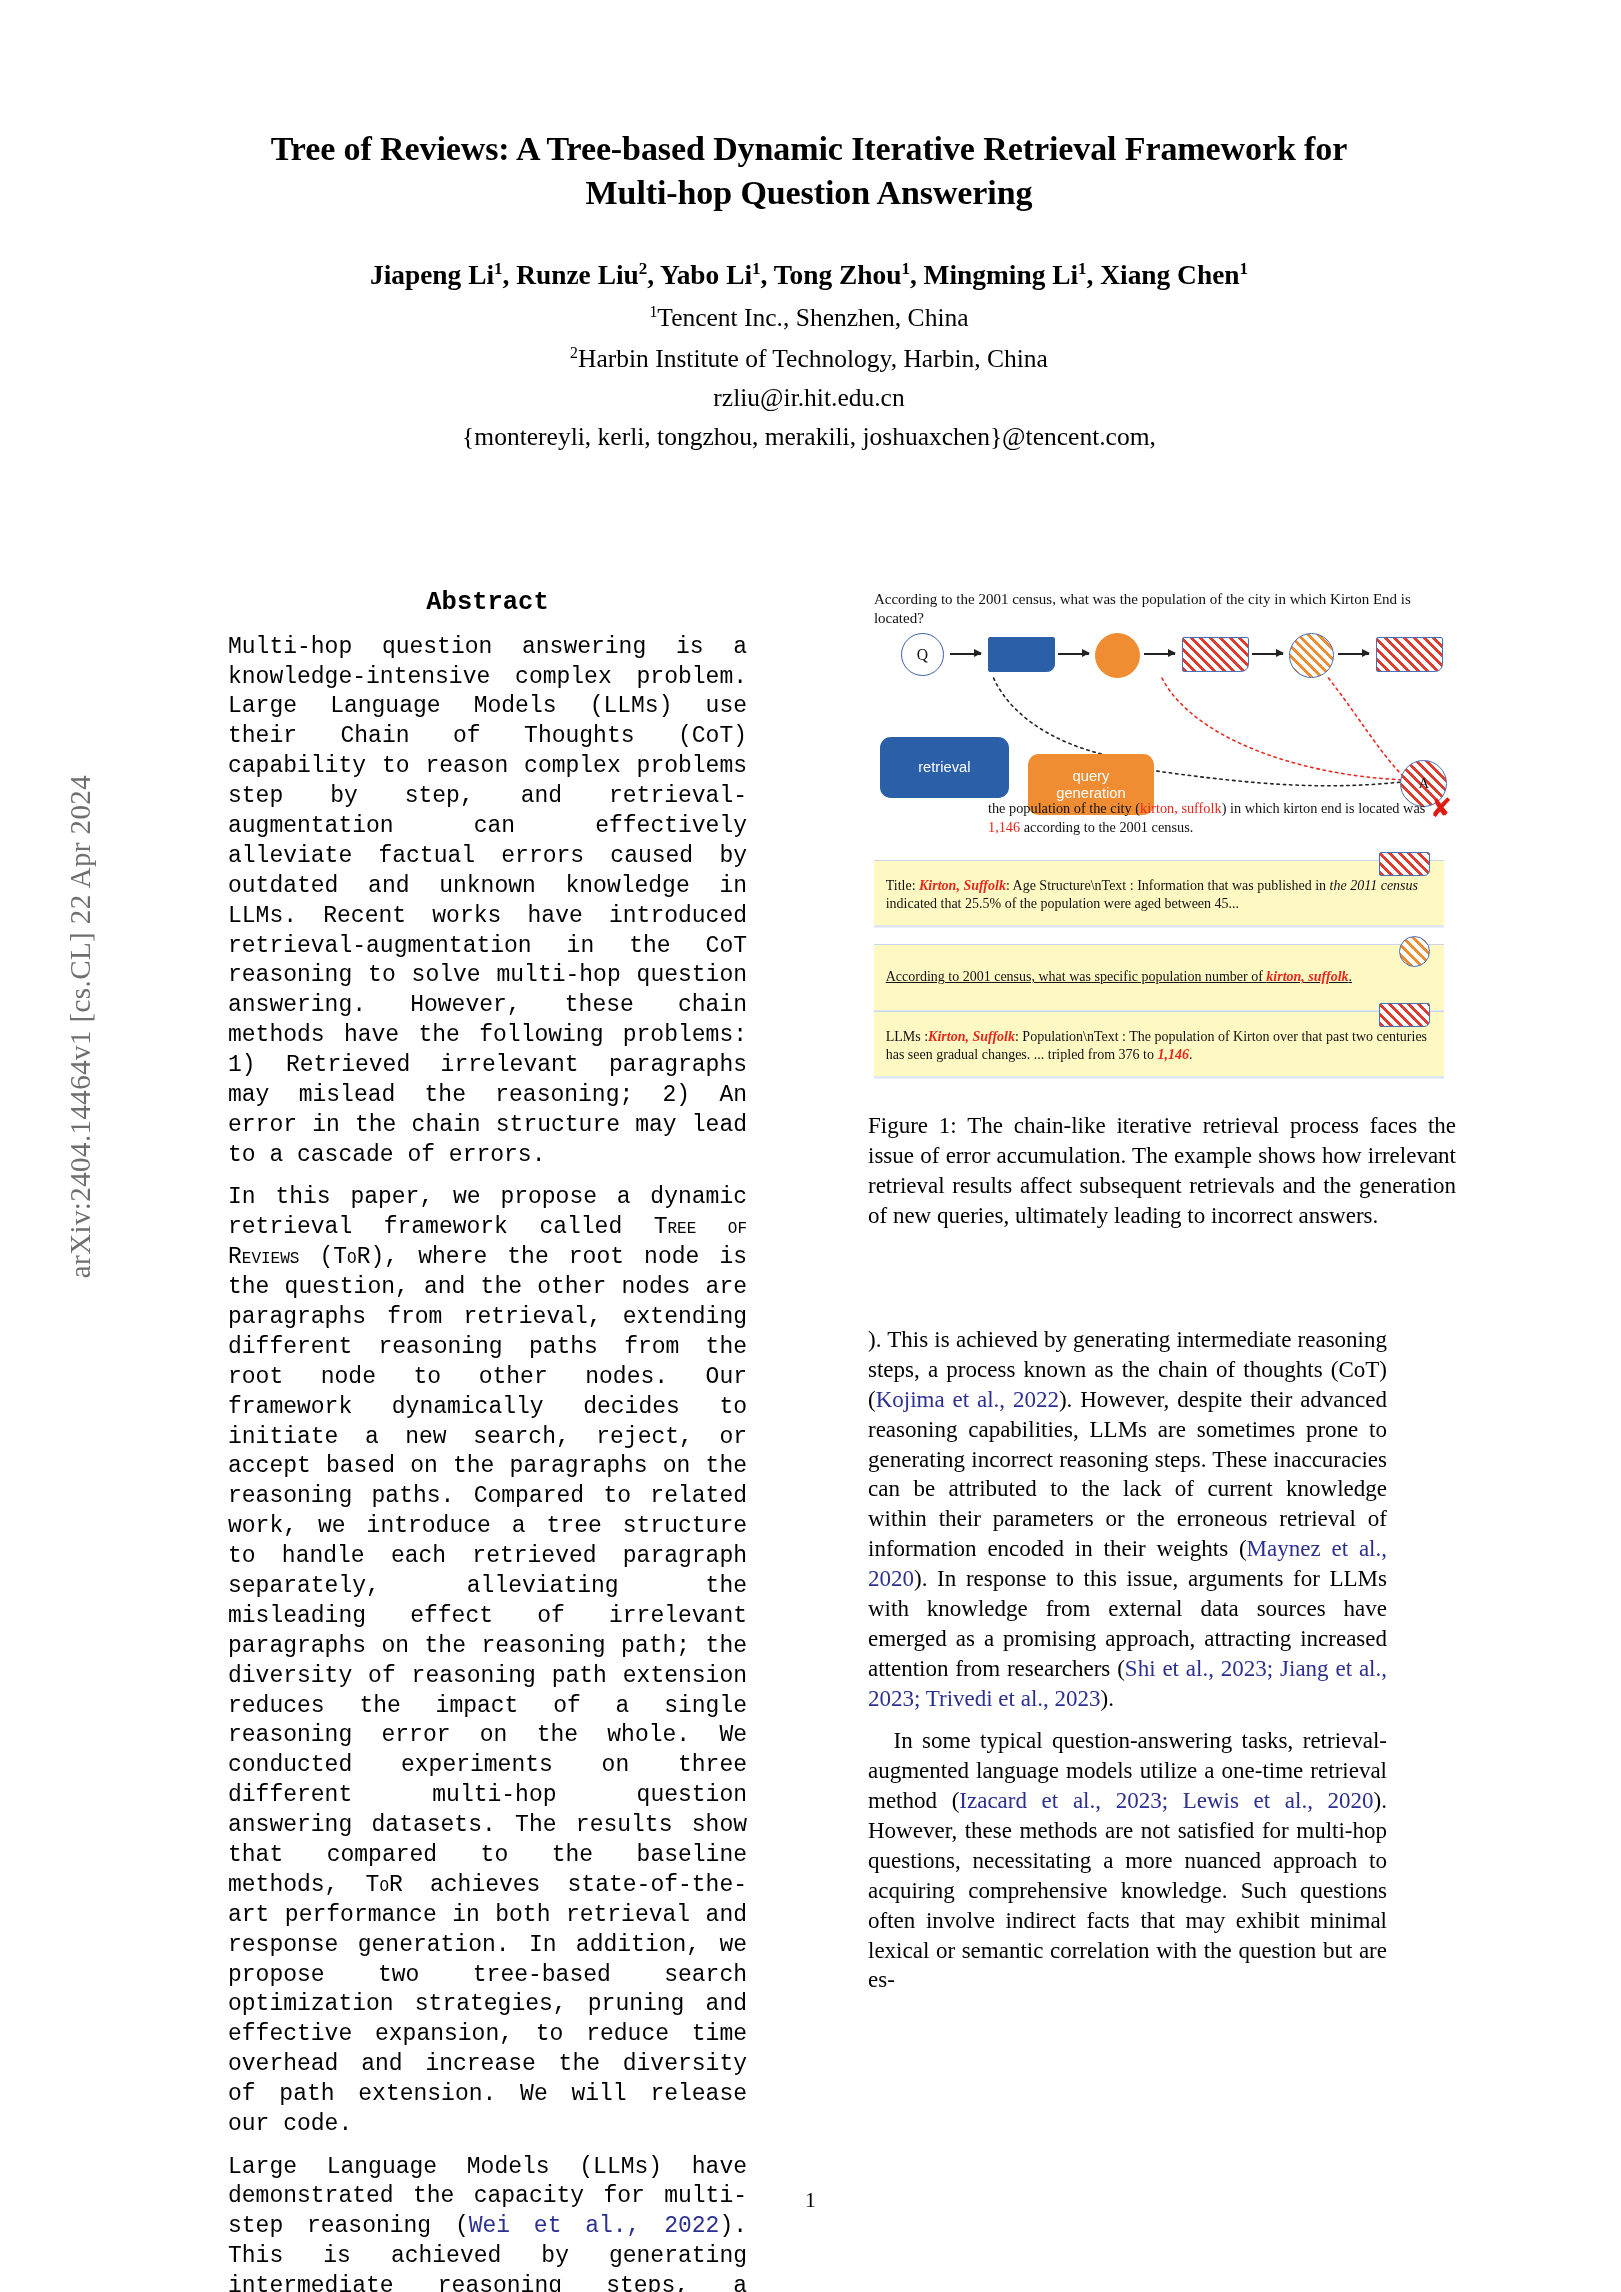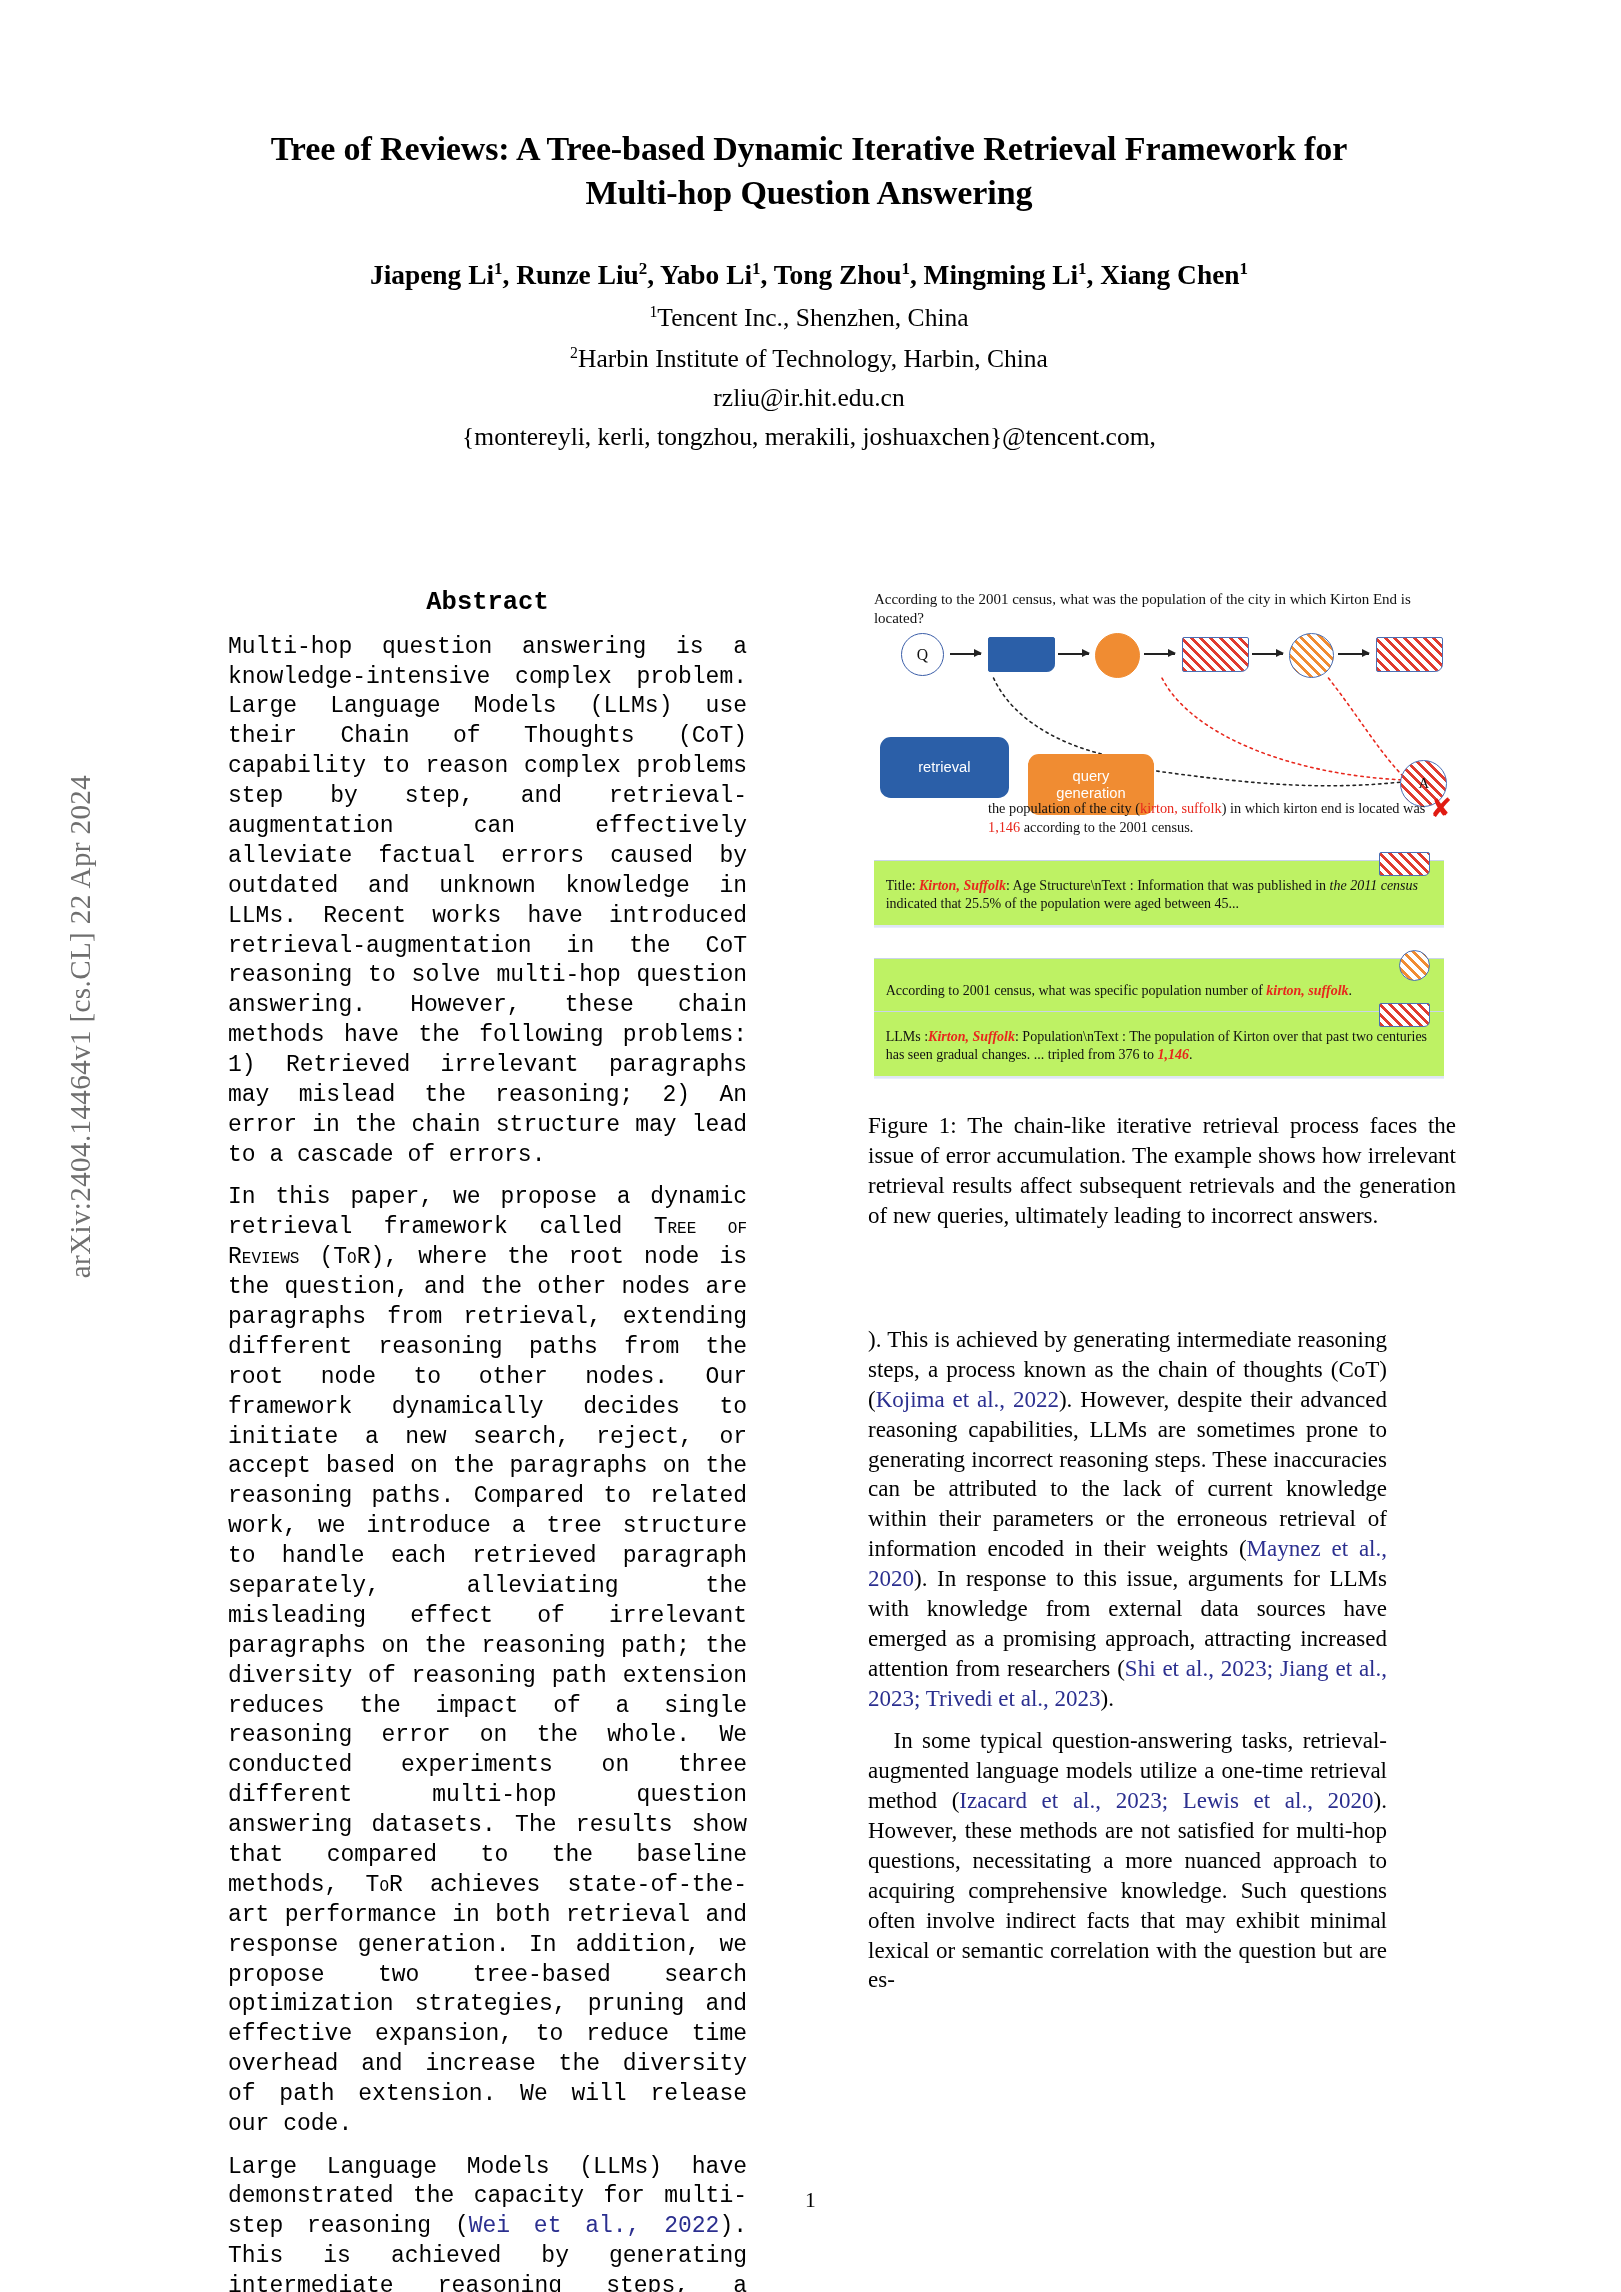--- a/index.html
+++ b/index.html
@@ -129,21 +129,21 @@
 
   
   .fig-svg{ position:absolute; left:0; top:0; width:588px; height:235px; pointer-events:none; }
 
   
   .fig-answer{
     position:absolute; left:120px; top:211px; width:443px;
     font-size:14.3px; line-height:1.32; color:#111;
   }
   .fig-box{
-    position:absolute; left:5.9px; width:570px; background:#bef264;
+    position:absolute; left:5.9px; width:570px; background:#fef9c3;
     border-top:1px solid #c9d4ea; border-bottom:2.9px solid #dfe6f4;
     box-shadow:0 1px 0 #e8eefa;
     font-size:14px; line-height:1.34; color:#111;
     padding:15.7px 11.8px 9.8px 11.8px; box-sizing:border-box;
   }
   .fig-box .chip{
     position:absolute; right:13.7px; top:-8.8px;
   }
   .chip-rect{ width:49px; height:21.6px; border-radius:2px 2px 5.9px 2px; }
   .chip-circle{ width:29px; height:29px; border-radius:50%; top:-13.7px; }
@@ -257,21 +257,21 @@
       <div class="ans-node">A</div>
       <div class="red-x">✘</div>
 
       <div class="fig-answer"><span>the population of the city (</span><span class="red">kirton, suffolk</span><span>) in which kirton end is located was </span><span class="red">1,146</span><span> according to the 2001 census.</span></div>
 
       <div class="fig-box" style="top:272px; height:67px;">
         <div class="chip chip-rect hatch-blue"></div>
         <span>Title:  </span><span class="red-bi">Kirton, Suffolk</span><span>: Age Structure\nText : Information that was published in </span><span class="ital">the 2011 census</span><span> indicated that 25.5% of the population were aged between 45...</span>
       </div>
 
-      <div class="fig-box" style="top:370px; height:59px;">
+      <div class="fig-box" style="top:356px; height:68px;text-decoration:underline;">
         <div class="chip chip-circle hatch-orange"></div>
         <div style="margin-top:7.8px;">
           <span>According to 2001 census, what was specific population number  of  </span><span class="red-bi">kirton, suffolk</span><span>.</span>
         </div>
       </div>
 
       <div class="fig-box" style="top:423px; height:67px;">
         <div class="chip chip-rect hatch-blue"></div>
         <span>LLMs :</span><span class="red-bi">Kirton, Suffolk</span><span>: Population\nText :  The population of Kirton over that past two centuries has seen gradual changes. ... tripled from 376 to </span><span class="red-bi">1,146</span><span>.</span>
       </div>

